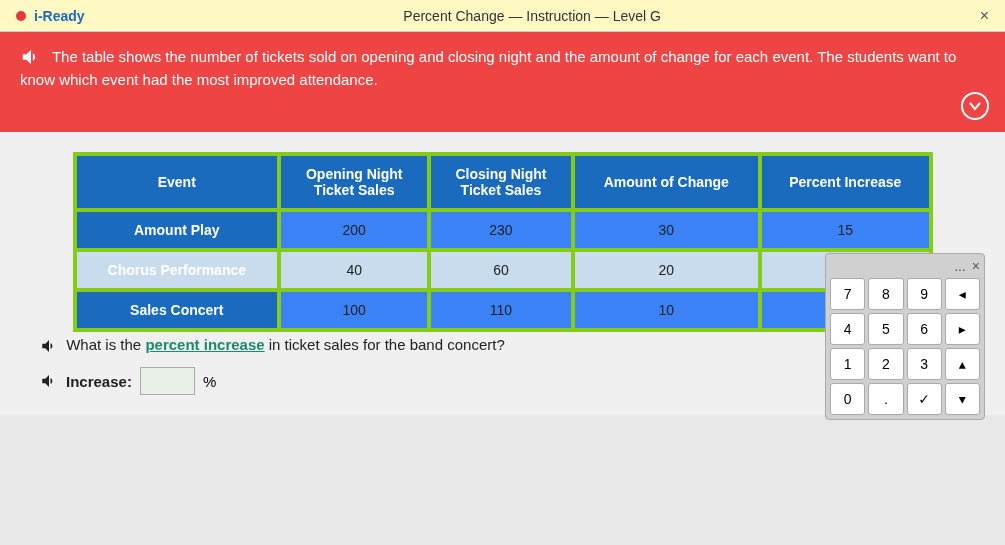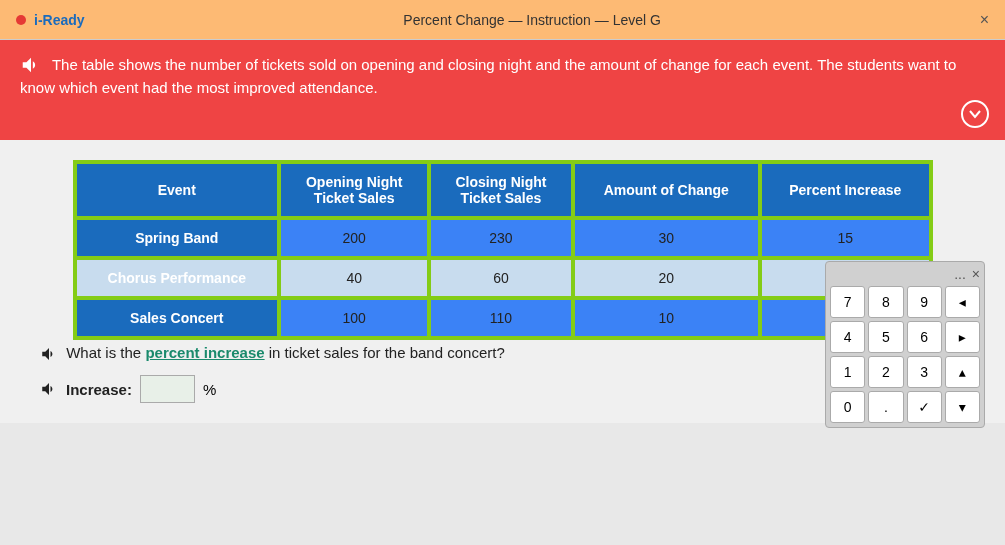--- a/index.html
+++ b/index.html
@@ -7,27 +7,27 @@
       font-family: Arial, sans-serif;
       background: #e8e8e8;
       width: 1005px;
       height: 545px;
       overflow: hidden;
       position: relative;
     }
 
     
     .title-bar {
-      background: #fdba74;
+      background: #fef9c3;
       display: flex;
       align-items: center;
       justify-content: space-between;
       padding: 6px 16px;
       border-bottom: 1px solid #ccc;
-      height: 40px;
+      height: 32px;
     }
     .title-bar-left {
       display: flex;
       align-items: center;
       gap: 6px;
       font-size: 14px;
       color: #1a6bbd;
       font-weight: bold;
     }
     .title-bar-center {
@@ -246,21 +246,21 @@
       <tr>
         <th>Event</th>
         <th>Opening Night<br>Ticket Sales</th>
         <th>Closing Night<br>Ticket Sales</th>
         <th>Amount of Change</th>
         <th>Percent Increase</th>
       </tr>
     </thead>
     <tbody>
       <tr>
-        <td>Spring Band</td>
+        <td>Amount Play</td>
         <td>200</td>
         <td>230</td>
         <td>30</td>
         <td>15</td>
       </tr>
       <tr>
         <td>Chorus Performance</td>
         <td>40</td>
         <td>60</td>
         <td>20</td>

